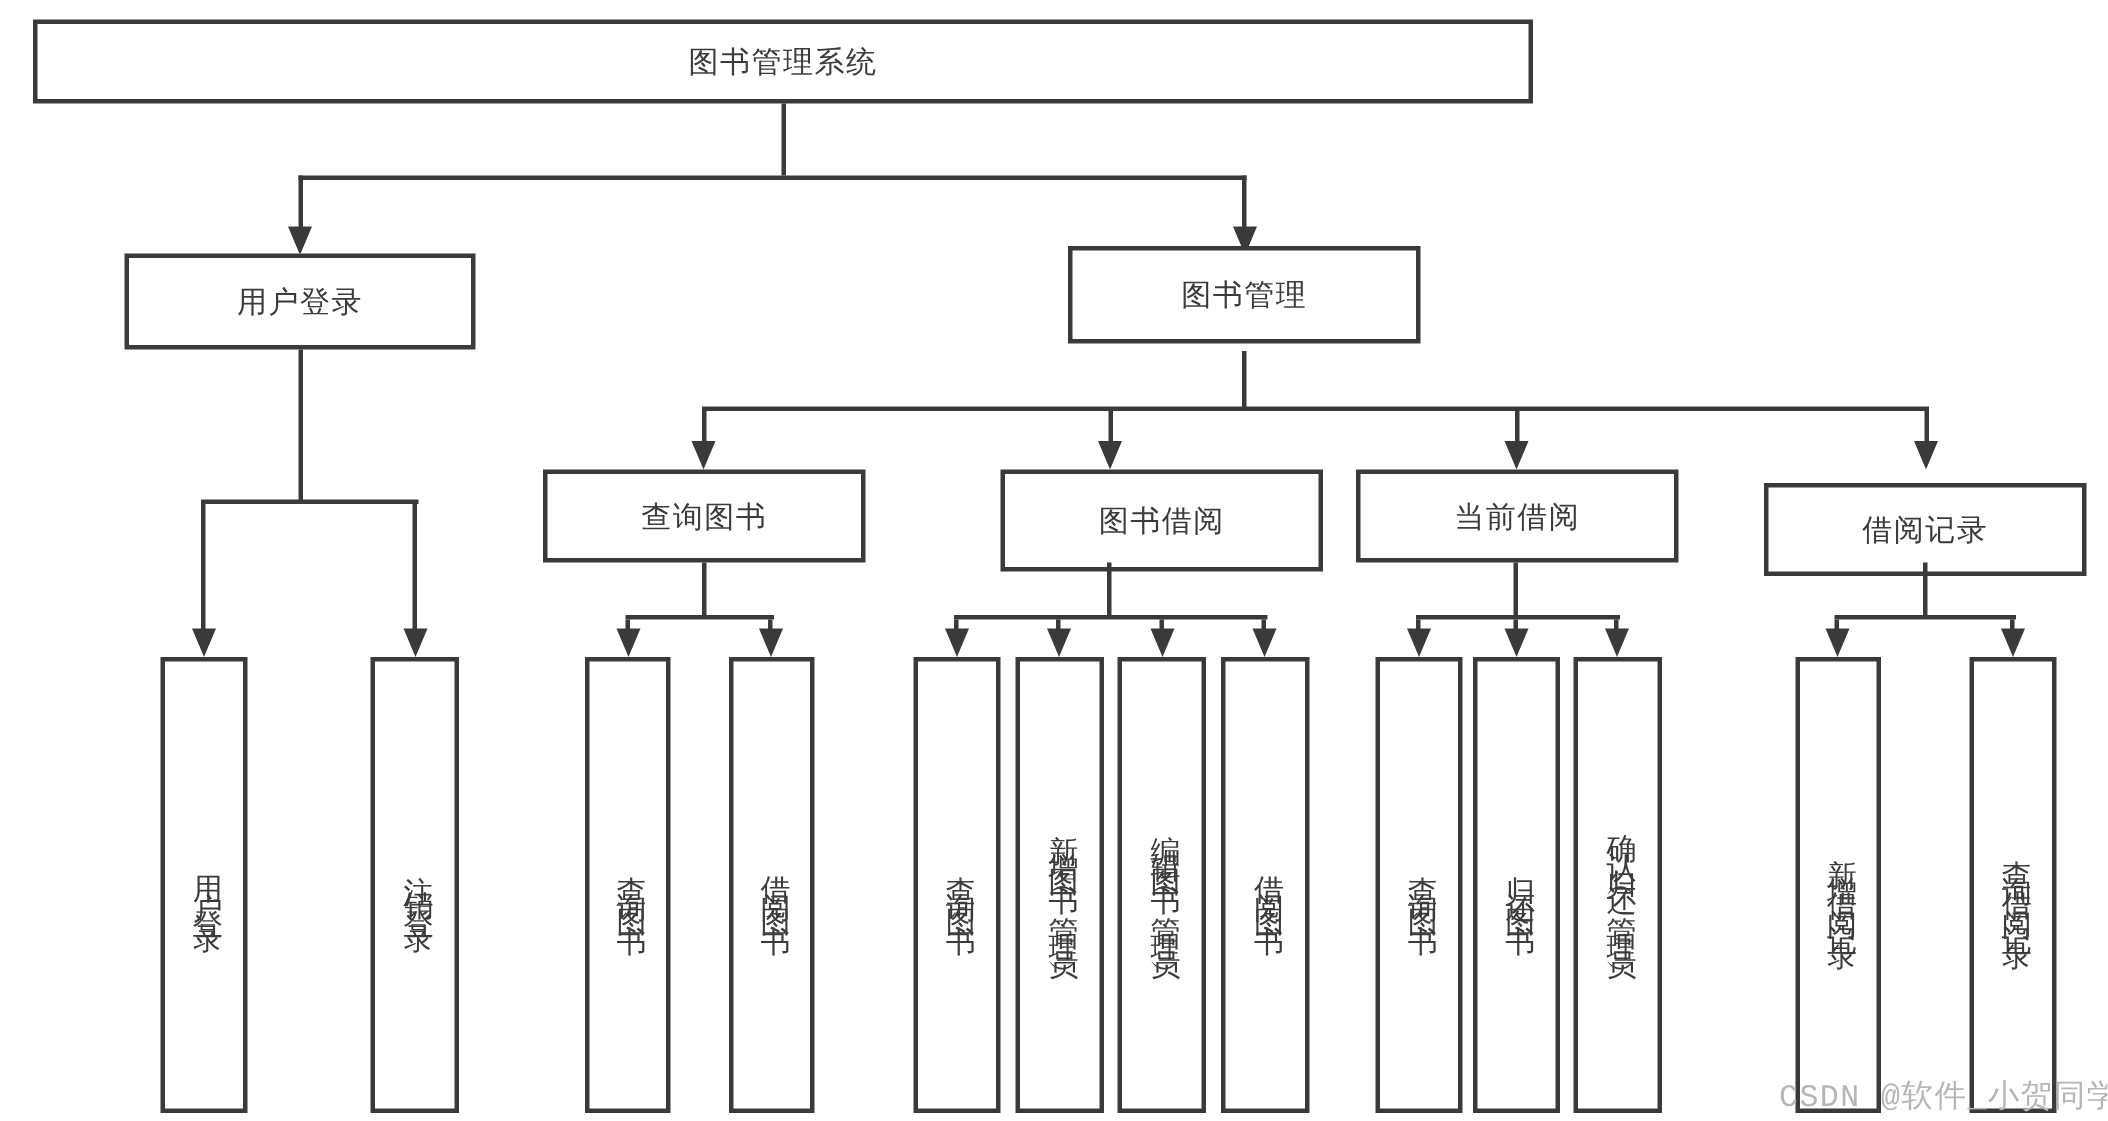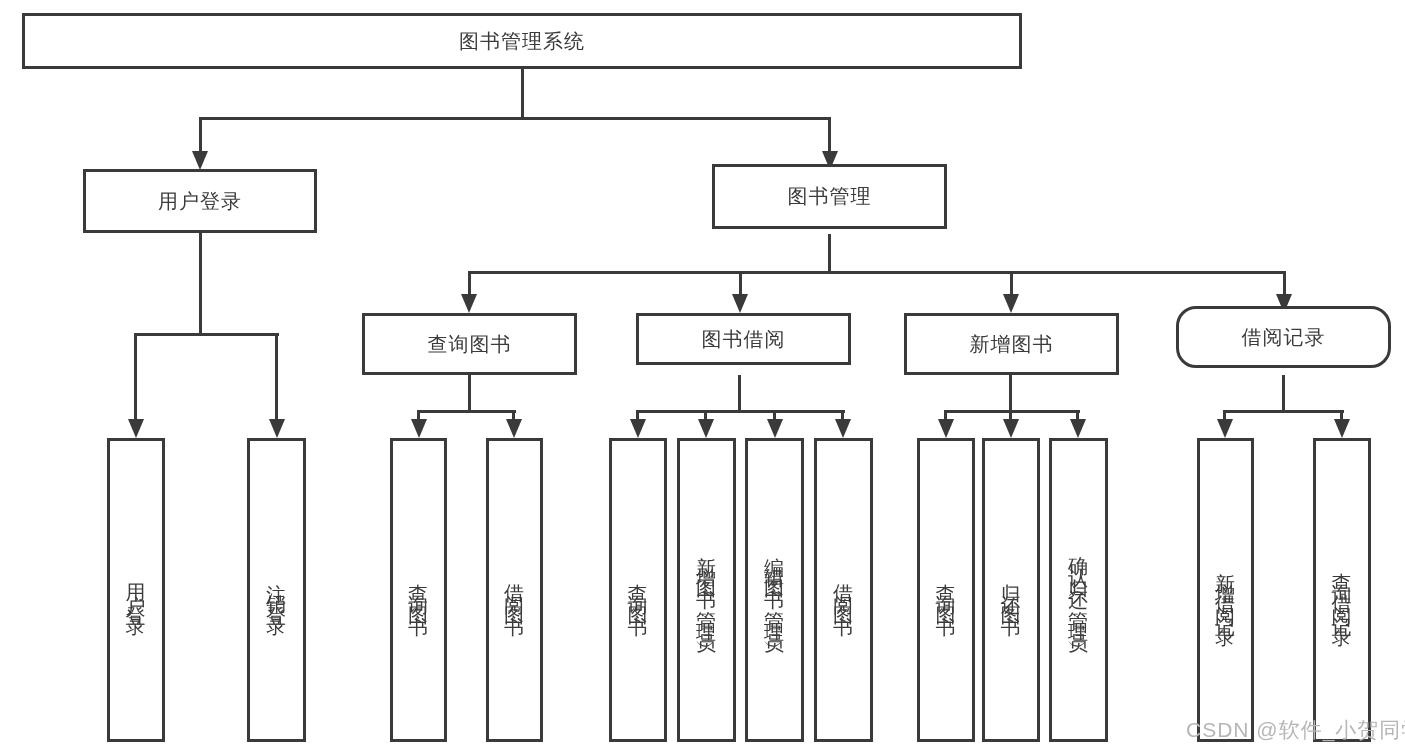--- a/index.html
+++ b/index.html
@@ -8,21 +8,21 @@
     --watermark: #b6b6b6;
     --background: #ffffff;
   }
   * { margin: 0; padding: 0; box-sizing: border-box; }
   html, body { background: var(--background); }
   .canvas {
     position: relative;
     width: 1405px;
     height: 747px;
     background: var(--background);
-    font-family: Liberation Sans, sans-serif;
+    font-family: Liberation Mono, monospace;
     overflow: hidden;
     padding-left: 20px;
   }
   .box {
     position: absolute;
     border: 3px solid var(--line);
     background: var(--background);
     display: flex;
     align-items: center;
     justify-content: center;
@@ -81,23 +81,23 @@
   <div class="vline" style="left:468px;  top:274px; height:21px;"></div>
   <div class="arrow" style="left:461px;  top:294px;"></div>
   <div class="vline" style="left:739px;  top:274px; height:21px;"></div>
   <div class="arrow" style="left:732px;  top:294px;"></div>
   <div class="vline" style="left:1010px; top:274px; height:21px;"></div>
   <div class="arrow" style="left:1003px; top:294px;"></div>
   <div class="vline" style="left:1283px; top:274px; height:21px;"></div>
   <div class="arrow" style="left:1276px; top:294px;"></div>
 
   <div class="box" style="left:362px;  top:313px; width:215px; height:62px;">查询图书</div>
-  <div class="box" style="left:636px;  top:313px; width:215px; height:52px;">图书借阅</div>
-  <div class="box" style="left:904px;  top:313px; width:215px; height:62px;">新增图书</div>
-  <div class="box" style="left:1176px; top:306px; width:215px; height:62px;border-radius:20px;">借阅记录</div>
+  <div class="box" style="left:667px;  top:313px; width:215px; height:68px;">图书借阅</div>
+  <div class="box" style="left:904px;  top:313px; width:215px; height:62px;">当前借阅</div>
+  <div class="box" style="left:1176px; top:322px; width:215px; height:62px;">借阅记录</div>
 
   <div class="vline" style="left:199px; top:233px; height:102px;"></div>
   <div class="hline" style="left:134px; top:333px; width:145px;"></div>
   <div class="vline" style="left:134px; top:336px; height:84px;"></div>
   <div class="arrow" style="left:128px; top:419px;"></div>
   <div class="vline" style="left:275px; top:336px; height:84px;"></div>
   <div class="arrow" style="left:269px; top:419px;"></div>
 
   <div class="vline" style="left:468px; top:375px; height:37px;"></div>
   <div class="hline" style="left:417px; top:410px; width:99px;"></div>

